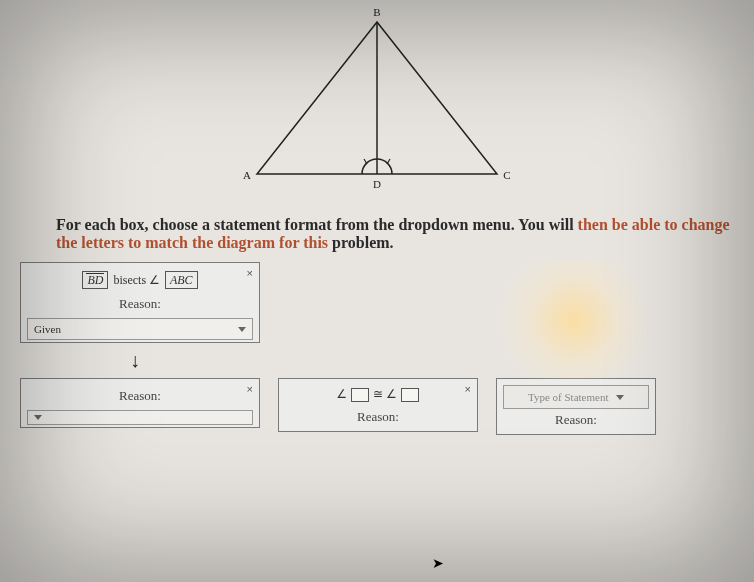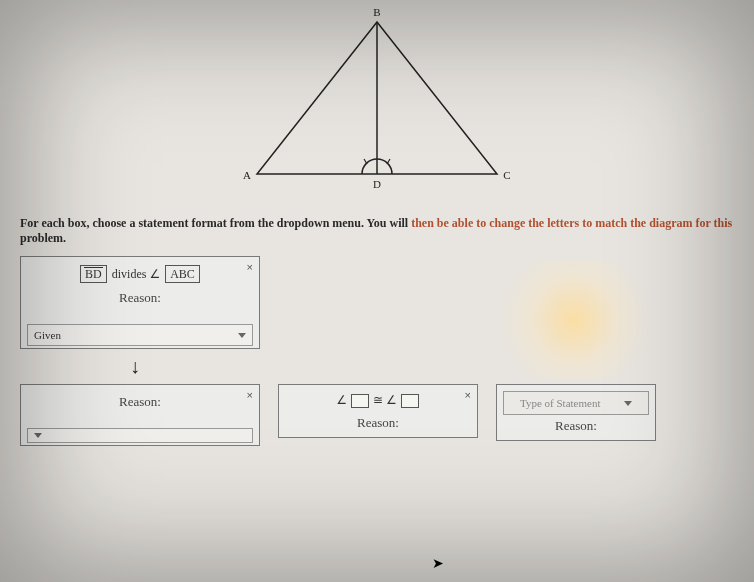--- a/index.html
+++ b/index.html
@@ -26,24 +26,25 @@
     pointer-events: none;
     z-index: 40;
   }
   .diagram-wrap {
     width: 100%;
     display: flex;
     justify-content: center;
     padding-top: 4px;
   }
   .instructions {
-    font-size: 12px;
+    font-size: 16px;
     padding: 12px 20px 4px 20px;
     color: #2a2a2a;
     font-weight: bold;
+    margin-left: 36px;
   }
   .instructions .highlight { color: #b05030; }
   .row {
     display: flex;
     align-items: flex-start;
     gap: 18px;
     padding: 6px 20px;
   }
   .proof-box {
     border: 1px solid #7a7a7a;
@@ -67,20 +68,21 @@
     color: #555;
     cursor: pointer;
     font-family: Arial, sans-serif;
   }
   .lettered {
     display: inline-block;
     border: 1px solid #555;
     padding: 0 4px;
     margin: 0 2px;
     font-family: 'Times New Roman', serif;
+    font-style: italic;
     font-size: 12px;
     line-height: 16px;
     position: relative;
   }
   .lettered.overline::before {
     content: '';
     position: absolute;
     top: 1px; left: 3px; right: 3px;
     border-top: 1px solid #333;
   }
@@ -101,38 +103,38 @@
   .reason-select {
     border: 1px solid #999;
     background: #f0efec;
     padding: 4px 6px;
     font-size: 11px;
     color: #555;
     display: flex;
     justify-content: space-between;
     align-items: center;
     cursor: pointer;
-    margin-top: 14px;
+    margin-top: 2px;
   }
   .reason-select.filled { color: #333; }
   .caret {
     width: 0; height: 0;
     border-left: 4px solid transparent;
     border-right: 4px solid transparent;
     border-top: 5px solid #666;
   }
   .arrow-down {
     font-size: 20px;
     padding-left: 130px;
     color: #222;
   }
   .type-select {
     border: 1px solid #999;
     background: #eae9e6;
-    padding: 5px 16px;
+    padding: 5px 24px;
     font-size: 11px;
     color: #888;
     display: flex;
     justify-content: space-between;
     align-items: center;
     cursor: pointer;
     width: 100%;
   }
   .cursor-arrow {
     position: absolute;
@@ -162,21 +164,21 @@
 
 <div class="instructions">
   <span>For each box, choose a statement format from the dropdown menu. You will </span><span class="highlight">then be able to change the letters to match the diagram for this</span><span> problem.</span>
 </div>
 
 <div class="row">
   <div class="proof-box w1">
     <span class="close-x">×</span>
     <div class="statement-line">
       <span class="lettered overline">BD</span>
-      <span>divides</span>
+      <span>bisects</span>
       <span>∠</span>
       <span class="lettered">ABC</span>
     </div>
     <div class="reason-label">Reason:</div>
     <div class="reason-select filled">
       <span>Given</span>
       <span class="caret"></span>
     </div>
   </div>
 </div>

